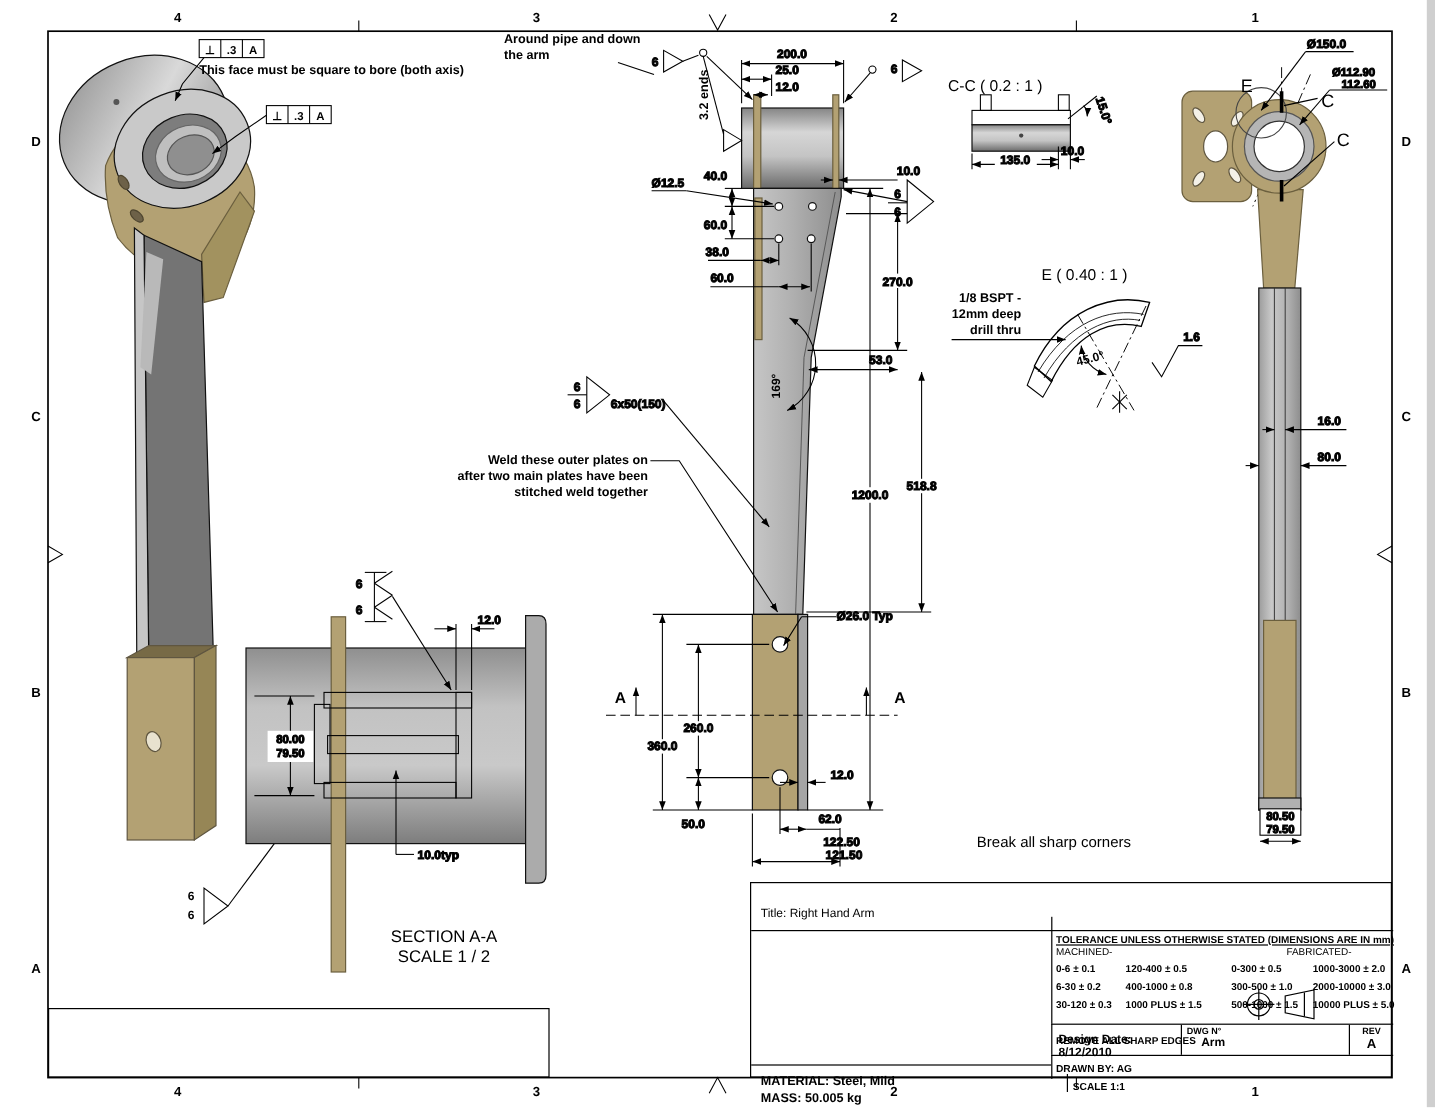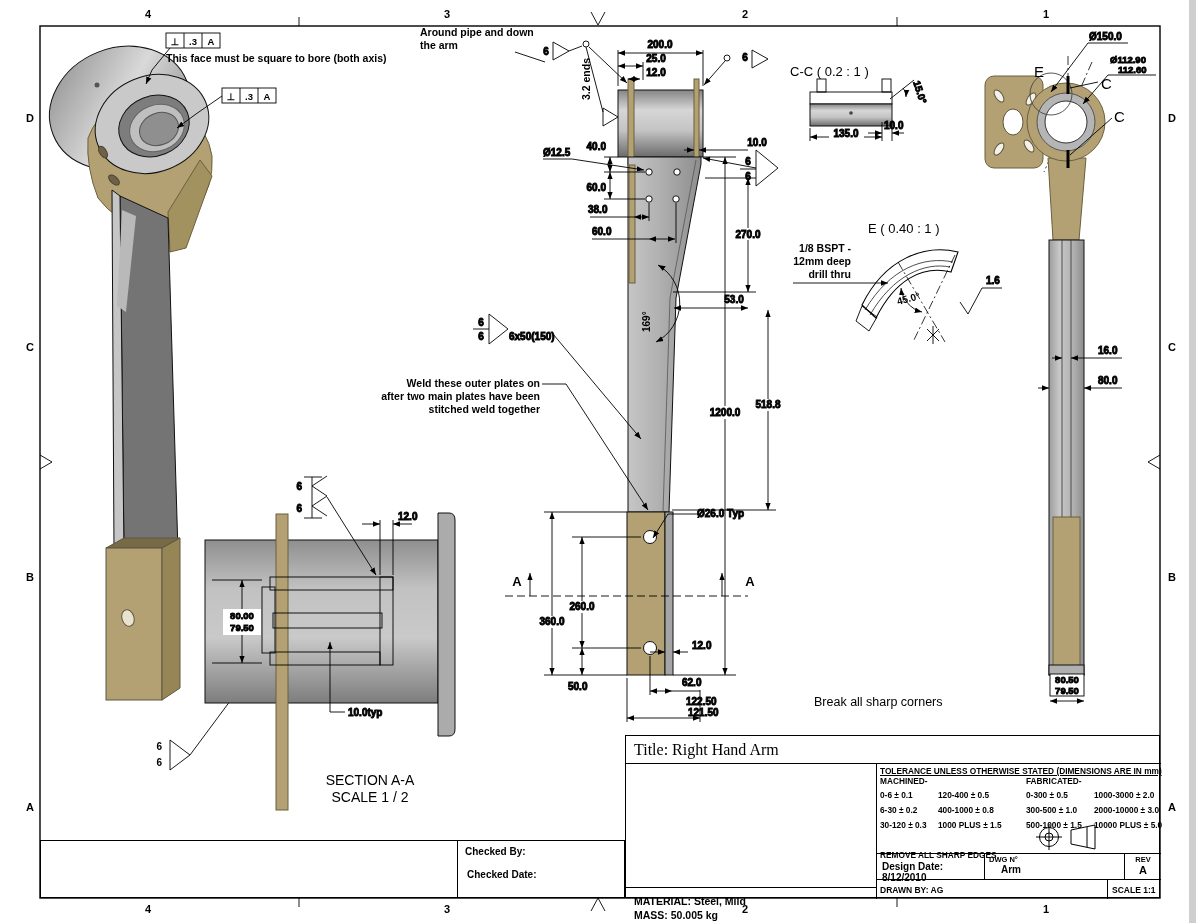--- a/index.html
+++ b/index.html
@@ -18,47 +18,47 @@
   .dash{stroke:#000;stroke-width:0.9;fill:none;stroke-dasharray:8 4;}
   
   .abs{position:absolute;box-sizing:border-box;}
   #copyright{left:40px;top:840px;width:418px;height:58px;border:1.3px solid #000;
     padding:4px 4px 0 13px;font-size:8px;color:#2e2e2e;letter-spacing:.35px;line-height:18.5px;}
   #checkedbox{left:458px;top:840px;width:167px;height:58px;border:1.3px solid #000;border-left:none;
     font-weight:700;font-size:10px;}
   #checkedbox .cb1{padding:5px 0 0 7px;}
   #checkedbox .cb2{padding:12px 0 0 9px;}
   #titleblock{left:625px;top:735px;width:535px;height:163px;border:1.5px solid #000;}
-  #tb-title{position:absolute;left:0;top:0;width:535px;height:28px;border-bottom:1.4px solid #000;
-    font-size:16px;line-height:28px;padding-left:8px;box-sizing:border-box;font-family:Liberation Serif, serif;}
+  #tb-title{position:absolute;left:0;top:12px;width:535px;height:28px;border-bottom:1.4px solid #000;
+    font-size:10px;line-height:28px;padding-left:8px;box-sizing:border-box;}
   #tb-empty{position:absolute;left:0;top:28px;width:250px;height:92px;}
   #tb-mat{position:absolute;left:0;top:120px;width:250px;height:43px;border-top:1.4px solid #000;
     font-size:10.5px;font-weight:700;padding:6px 0 0 8px;box-sizing:border-box;line-height:14px;margin-top:31px;}
   #tb-tol{position:absolute;left:250px;top:28px;width:285px;height:89px;border-left:1.4px solid #000;
     padding:2px 0 0 3px;box-sizing:border-box;}
-  .tol-h{font-size:8.3px;font-weight:700;text-decoration:underline;white-space:nowrap;}
+  .tol-h{font-size:8.3px;font-weight:700;text-decoration:underline;white-space:nowrap;margin-top:12px;}
   .tolrow{display:grid;grid-template-columns:58px 88px 68px auto;font-size:8.3px;font-weight:700;
     height:15px;align-items:center;white-space:nowrap;}
-  .tollab{display:grid;grid-template-columns:146px auto;font-size:8.3px;font-weight:700;height:11px;}
+  .tollab{display:grid;grid-template-columns:146px auto;font-size:8.3px;font-weight:400;height:11px;gap:46px;}
   .tol-rm{font-size:8.3px;font-weight:700;margin-top:18px;}
   #proj-sym{position:absolute;left:158px;top:60px;}
   #tb-design{position:absolute;left:250px;top:117px;width:285px;height:26px;border-left:1.4px solid #000;
     border-top:1.4px solid #000;display:flex;box-sizing:border-box;}
   .des-date{width:107px;font-size:10px;font-weight:700;padding:7px 0 0 5px;box-sizing:border-box;}
   .des-dwg{width:140px;border-left:1.2px solid #000;box-sizing:border-box;padding-left:4px;}
   .des-dwg .sm{display:block;font-size:7.5px;font-weight:700;padding-top:1px;}
   .des-dwg .val{display:block;font-size:10px;font-weight:700;padding-left:12px;}
   .des-rev{flex:1;border-left:1.2px solid #000;box-sizing:border-box;text-align:center;}
   .des-rev .sm{display:block;font-size:7.5px;font-weight:700;padding-top:1px;}
   .des-rev .val{display:block;font-size:11px;font-weight:700;}
   #tb-drawn{position:absolute;left:250px;top:143px;width:285px;height:20px;border-left:1.4px solid #000;
-    border-top:1.2px solid #000;display:flex;box-sizing:border-box;}
+    border-top:1.2px solid #000;display:flex;box-sizing:border-box;flex-direction:column;}
   .drawn-by{width:230px;font-size:8.5px;font-weight:700;padding:5px 0 0 3px;box-sizing:border-box;}
   .drawn-scale{flex:1;border-left:1.2px solid #000;font-size:8.5px;font-weight:700;
-    padding:5px 0 0 4px;box-sizing:border-box;}
+    padding:5px 0 0 4px;box-sizing:border-box;margin-left:12px;}
 </style>
 </head>
 <body>
 
 <div id="stage">
 
 <svg width="1196" height="923" viewBox="0 0 1196 923" style="position:absolute;left:0;top:0">
   <defs>
     <marker id="mA" viewBox="0 0 10 10" refX="9" refY="5" markerWidth="9" markerHeight="9" orient="auto-start-reverse">
           <path d="M0,1.6 L9,5 L0,8.4 Z" fill="#000"></path>
@@ -515,24 +515,20 @@
     <text class="vtitle" x="370" y="785" text-anchor="middle" style="font-size:14px">SECTION A-A</text>
     <text class="vtitle" x="370" y="802" text-anchor="middle" style="font-size:14px">SCALE 1 / 2</text>
   </g>
 
   <text x="814" y="706" style="font-size:12.5px">Break all sharp corners</text>
 </svg>
 
 <div id="copyright" class="abs">
 </div>
 
-<div id="checkedbox" class="abs">
-  <div class="cb1">Checked By:</div>
-  <div class="cb2">Checked Date:</div>
-</div>
 
 <div id="titleblock" class="abs">
   <div id="tb-title">Title: Right Hand Arm</div>
   <div id="tb-empty"></div>
   <div id="tb-mat">
     <div>MATERIAL: Steel, Mild</div>
     <div>MASS: 50.005 kg</div>
   </div>
   <div id="tb-tol">
     <div class="tol-h">TOLERANCE UNLESS OTHERWISE STATED  (DIMENSIONS ARE IN mm)</div>

